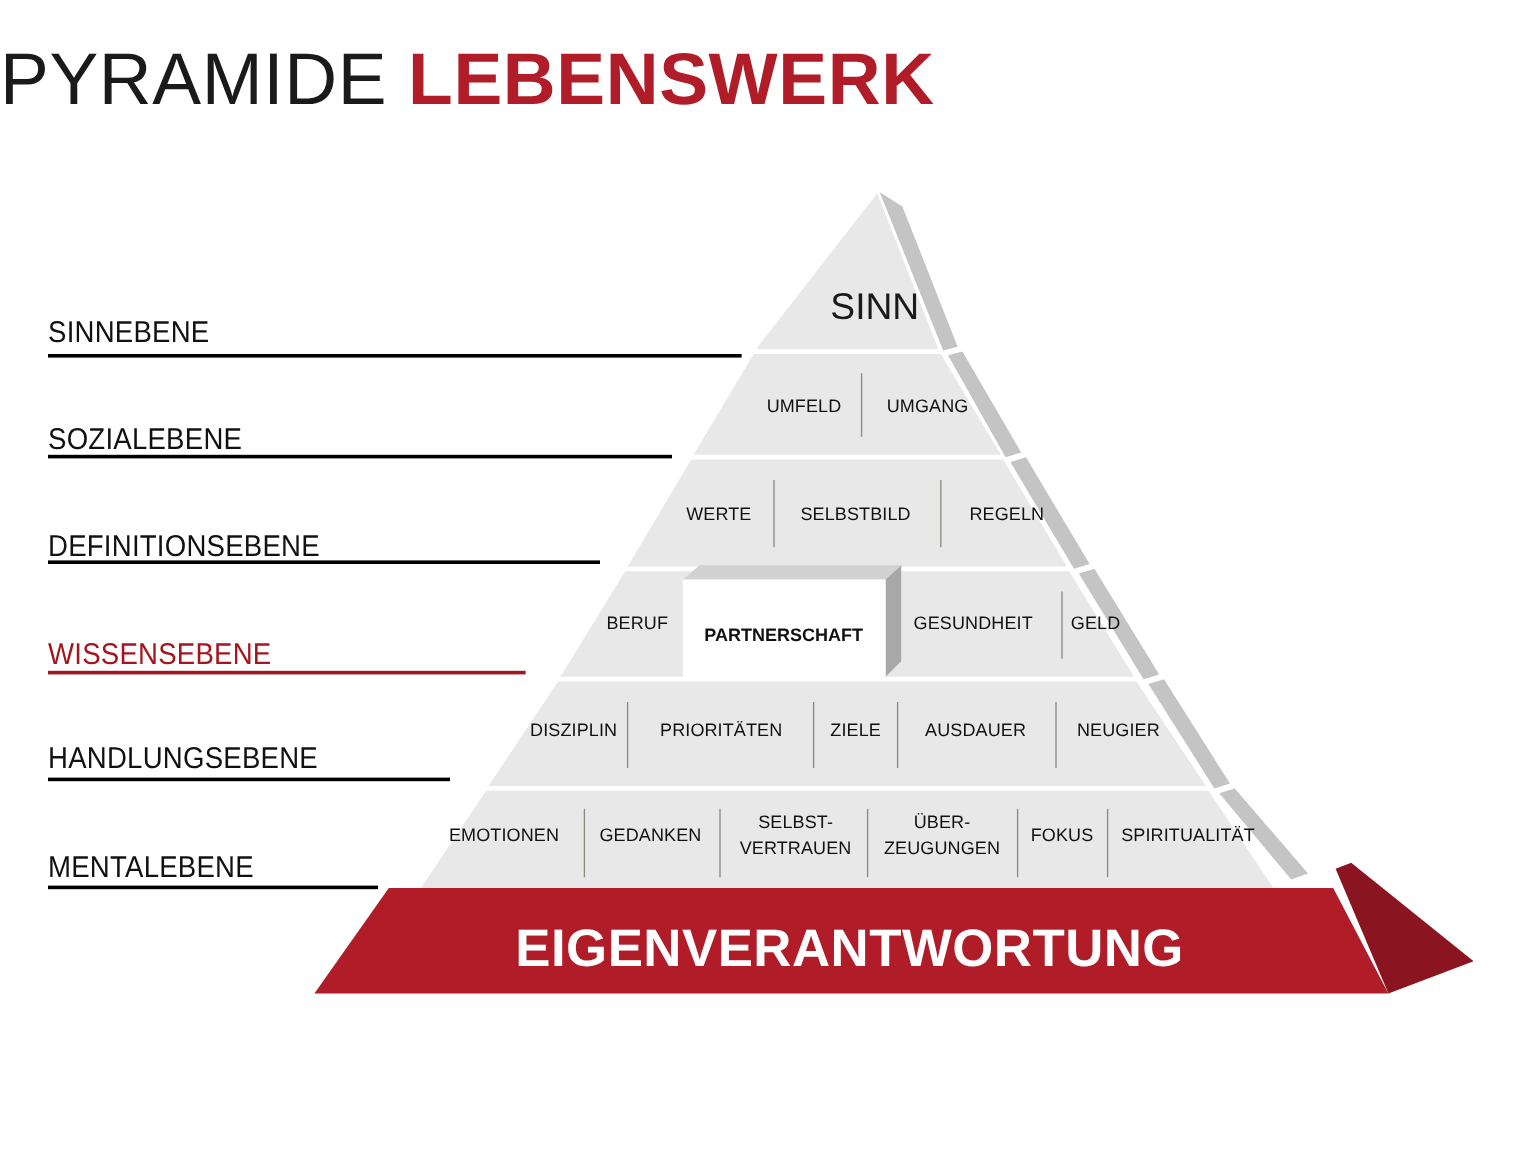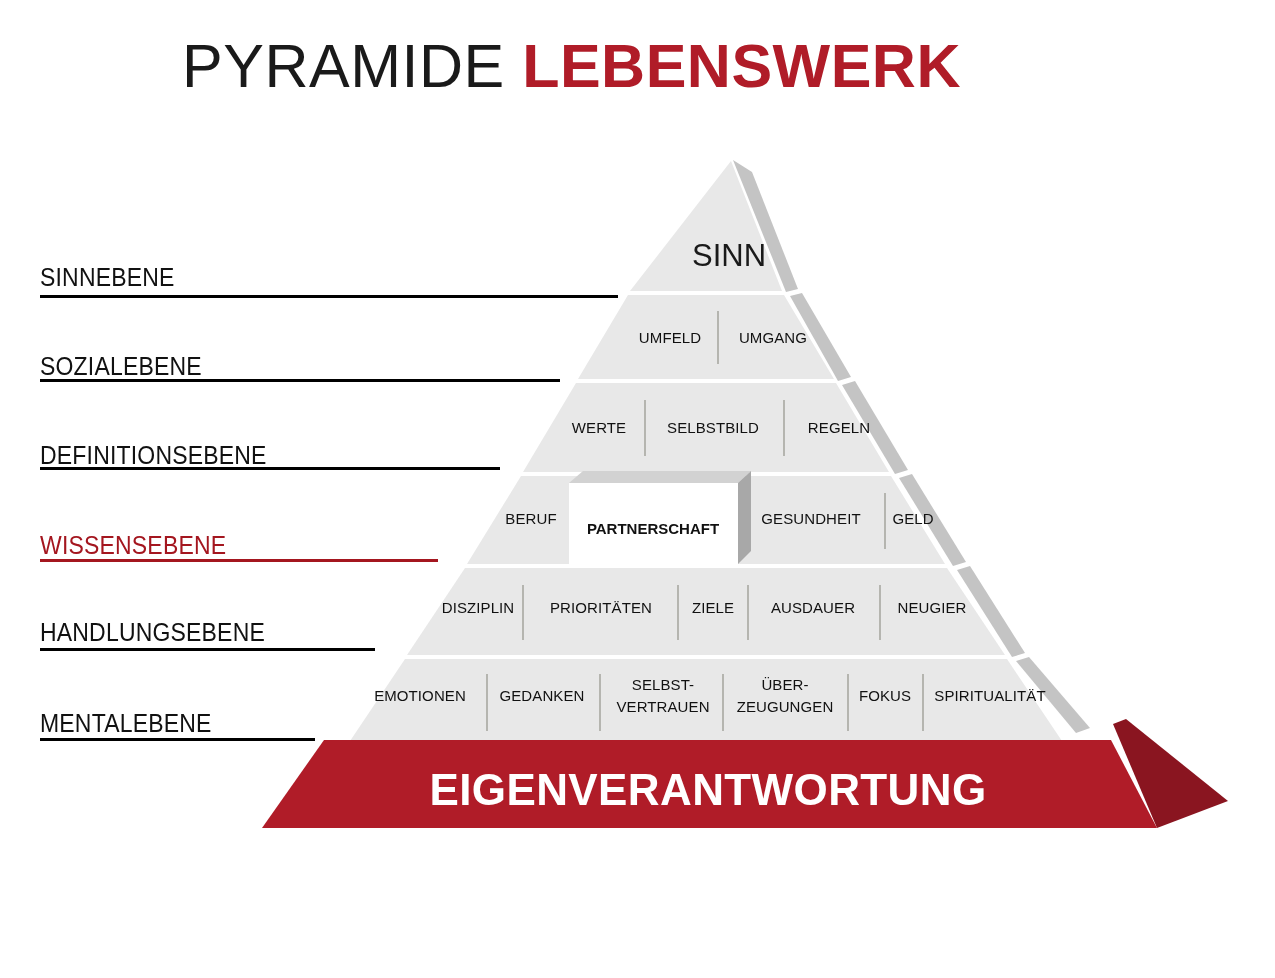--- a/index.html
+++ b/index.html
@@ -14,23 +14,21 @@
     overflow: hidden;
     font-family: "Liberation Sans", sans-serif;
   }
 
   
   #title-block {
     position: absolute;
     left: 0;
     top: 36px;
     width: 1095px;
-    text-align: center;
     white-space: nowrap;
-    margin-left: 24px;
   }
   .title-word {
     font-family: "Liberation Sans", sans-serif;
     font-size: 61px;
     letter-spacing: 0.5px;
     line-height: 1;
     display: inline;
   }
   .title-light {
     font-weight: 300;

